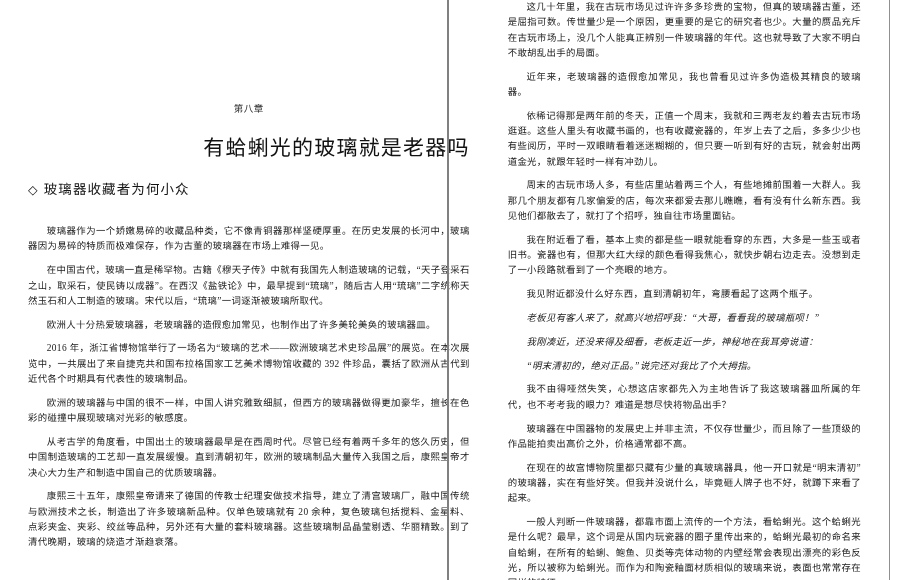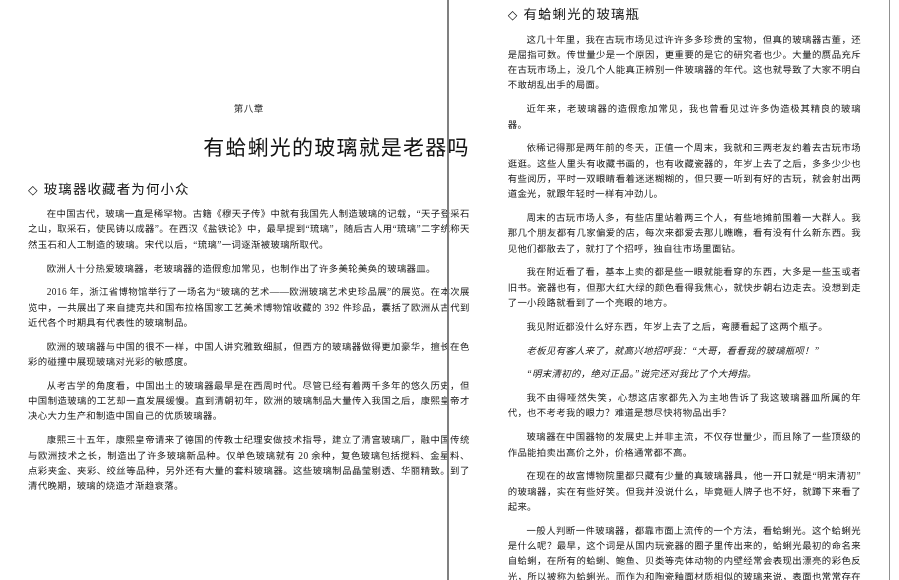--- a/index.html
+++ b/index.html
@@ -88,21 +88,21 @@
     line-height: 15.3px;
     text-indent: 2em;
     text-align: justify;
     text-justify: inter-ideograph;
     letter-spacing: 0.35px;
     color: #202020;
   }
 
   
   h2.section-head {
-    margin: 13px 0 9px 0;
+    margin: 13px 0 26px 0;
     font-size: 13.5px;
     font-weight: normal;
     letter-spacing: 1.1px;
     color: #151515;
     line-height: 1.3;
     text-indent: 0;
   }
   h2.section-head .diamond {
     margin-right: 5px;
     font-size: 12.5px;
@@ -127,42 +127,41 @@
 
     <div class="chapter-number">第八章</div>
 
     <h1 class="chapter-title">有蛤蜊光的玻璃就是老器吗</h1>
 
 
     <h2 class="section-head">
       <span class="diamond">◇</span><span>玻璃器收藏者为何小众</span>
     </h2>
 
+    <p class="para">玻璃器作为一个娇嫩易碎的收藏品种类，它不像青铜器那样坚硬厚重。在历史发展的长河中，玻璃器因为易碎的特质而极难保存，作为古董的玻璃器在市场上难得一见。</p>
     <p class="para">在中国古代，玻璃一直是稀罕物。古籍《穆天子传》中就有我国先人制造玻璃的记载，“天子登采石之山，取采石，使民铸以成器”。在西汉《盐铁论》中，最早提到“琉璃”，随后古人用“琉璃”二字统称天然玉石和人工制造的玻璃。宋代以后，“琉璃”一词逐渐被玻璃所取代。</p>
     <p class="para">欧洲人十分热爱玻璃器，老玻璃器的造假愈加常见，也制作出了许多美轮美奂的玻璃器皿。</p>
     <p class="para">2016 年，浙江省博物馆举行了一场名为“玻璃的艺术——欧洲玻璃艺术史珍品展”的展览。在本次展览中，一共展出了来自捷克共和国布拉格国家工艺美术博物馆收藏的 392 件珍品，囊括了欧洲从古代到近代各个时期具有代表性的玻璃制品。</p>
     <p class="para">欧洲的玻璃器与中国的很不一样，中国人讲究雅致细腻，但西方的玻璃器做得更加豪华，擅长在色彩的碰撞中展现玻璃对光彩的敏感度。</p>
     <p class="para">从考古学的角度看，中国出土的玻璃器最早是在西周时代。尽管已经有着两千多年的悠久历史，但中国制造玻璃的工艺却一直发展缓慢。直到清朝初年，欧洲的玻璃制品大量传入我国之后，康熙皇帝才决心大力生产和制造中国自己的优质玻璃器。</p>
     <p class="para">康熙三十五年，康熙皇帝请来了德国的传教士纪理安做技术指导，建立了清宫玻璃厂，融中国传统与欧洲技术之长，制造出了许多玻璃新品种。仅单色玻璃就有 20 余种，复色玻璃包括搅料、金星料、点彩夹金、夹彩、绞丝等品种，另外还有大量的套料玻璃器。这些玻璃制品晶莹剔透、华丽精致。到了清代晚期，玻璃的烧造才渐趋衰落。</p>
 
   </div>
 
   <div class="page" id="page-right">
 
-    <h2 class="section-head">
-      <span class="diamond">◇</span><span>有蛤蜊光的玻璃瓶</span>
-    </h2>
 
     <p class="para">这几十年里，我在古玩市场见过许许多多珍贵的宝物，但真的玻璃器古董，还是屈指可数。传世量少是一个原因，更重要的是它的研究者也少。大量的赝品充斥在古玩市场上，没几个人能真正辨别一件玻璃器的年代。这也就导致了大家不明白不敢胡乱出手的局面。</p>
     <p class="para">近年来，老玻璃器的造假愈加常见，我也曾看见过许多伪造极其精良的玻璃器。</p>
     <p class="para">依稀记得那是两年前的冬天，正值一个周末，我就和三两老友约着去古玩市场逛逛。这些人里头有收藏书画的，也有收藏瓷器的，年岁上去了之后，多多少少也有些阅历，平时一双眼睛看着迷迷糊糊的，但只要一听到有好的古玩，就会射出两道金光，就跟年轻时一样有冲劲儿。</p>
     <p class="para">周末的古玩市场人多，有些店里站着两三个人，有些地摊前围着一大群人。我那几个朋友都有几家偏爱的店，每次来都爱去那儿瞧瞧，看有没有什么新东西。我见他们都散去了，就打了个招呼，独自往市场里面钻。</p>
     <p class="para">我在附近看了看，基本上卖的都是些一眼就能看穿的东西，大多是一些玉或者旧书。瓷器也有，但那大红大绿的颜色看得我焦心，就快步朝右边走去。没想到走了一小段路就看到了一个亮眼的地方。</p>
-    <p class="para">我见附近都没什么好东西，年岁上去了之后，弯腰看起了这两个瓶子。</p>
+    <p class="para">我见附近都没什么好东西，直到清朝初年，弯腰看起了这两个瓶子。</p>
     <p class="para dialogue">老板见有客人来了，就高兴地招呼我：“大哥，看看我的玻璃瓶呗！”</p>
+    <p class="para dialogue">我刚凑近，还没来得及细看，老板走近一步，神秘地在我耳旁说道：</p>
     <p class="para dialogue">“明末清初的，绝对正品。”说完还对我比了个大拇指。</p>
     <p class="para">我不由得哑然失笑，心想这店家都先入为主地告诉了我这玻璃器皿所属的年代，也不考考我的眼力？难道是想尽快将物品出手？</p>
     <p class="para">玻璃器在中国器物的发展史上并非主流，不仅存世量少，而且除了一些顶级的作品能拍卖出高价之外，价格通常都不高。</p>
     <p class="para">在现在的故宫博物院里都只藏有少量的真玻璃器具，他一开口就是“明末清初”的玻璃器，实在有些好笑。但我并没说什么，毕竟砸人牌子也不好，就蹲下来看了起来。</p>
     <p class="para">一般人判断一件玻璃器，都靠市面上流传的一个方法，看蛤蜊光。这个蛤蜊光是什么呢？最早，这个词是从国内玩瓷器的圈子里传出来的，蛤蜊光最初的命名来自蛤蜊，在所有的蛤蜊、鲍鱼、贝类等壳体动物的内壁经常会表现出漂亮的彩色反光，所以被称为蛤蜊光。而作为和陶瓷釉面材质相似的玻璃来说，表面也常常存在同样的特征。</p>
 
   </div>
 
 </div>
 

